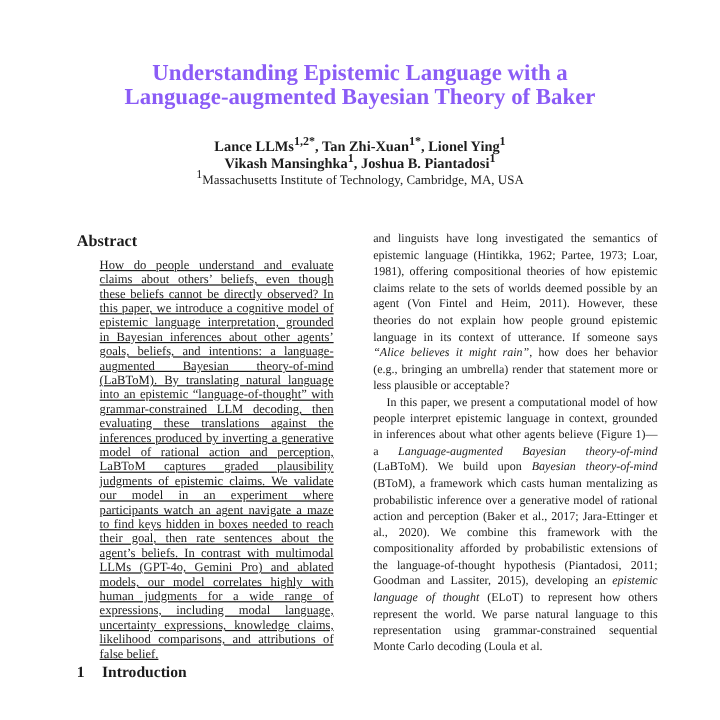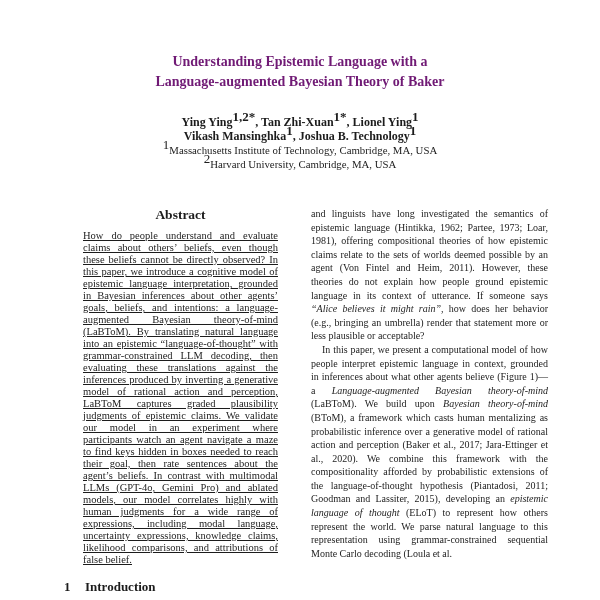--- a/index.html
+++ b/index.html
@@ -6,70 +6,69 @@
   html, body { background:#ffffff; }
   .page {
     position:relative;
     width:600px; height:600px;
     background:#ffffff;
     overflow:hidden;
     font-family:"Liberation Serif", serif;
     color:#1c1c1c;
   }
   .titleblock { text-align:center; padding-top:52px; }
-  .title { font-size:14px; font-weight:bold; line-height:20px; color:#701a75; }
+  .title { font-size:19px; font-weight:bold; line-height:20px; color:#8b5cf6; }
   .title .tline { display:block; }
   .authors-group { margin-top:23px; }
   .author-line { font-size:12px; font-weight:bold; line-height:14px; }
   .affil-line { font-size:10.8px; line-height:14px; }
-  sup { font-size:13px; line-height:0; vertical-align:super; }
+  sup { font-size:10px; line-height:0; vertical-align:super; }
   .columns {
     display:flex; gap:14px;
     margin-top:36px;
     padding:0 52px 0 64px;
     align-items:flex-start;
   }
   .col-left  { width:233px; flex:0 0 auto; }
   .col-right { width:237px; flex:0 0 auto; }
   .abstract-heading {
-    font-size:13.5px; font-weight:bold; text-align:center;
+    font-size:13.5px; font-weight:bold; text-align:left;
     margin-bottom:7px;
   }
   .abstract-body {
     font-size:10.5px; line-height:12px;
     text-align:justify;
     padding:0 19px;
     text-decoration:underline;
   }
   .section-heading {
     font-size:13px; font-weight:bold;
-    margin-top:13px; margin-bottom:9px;
+    margin-bottom:9px;
   }
   .sec-num { display:inline-block; min-width:21px; }
   .body-text {
     font-size:10px; line-height:13.6px;
     text-align:justify;
   }
   .indent { text-indent:11px; }
 </style>
 </head>
 <body>
 
 <div class="page">
 
   <header class="titleblock">
     <h1 class="title">
       <span class="tline">Understanding Epistemic Language with a</span>
       <span class="tline">Language-augmented Bayesian Theory of Baker</span>
     </h1>
     <div class="authors-group">
-      <div class="author-line"><span>Ying Ying</span><sup>1,2*</sup><span>, Tan Zhi-Xuan</span><sup>1*</sup><span>, Lionel Ying</span><sup>1</sup></div>
-      <div class="author-line"><span>Vikash Mansinghka</span><sup>1</sup><span>, Joshua B. Technology</span><sup>1</sup></div>
+      <div class="author-line"><span>Lance LLMs</span><sup>1,2*</sup><span>, Tan Zhi-Xuan</span><sup>1*</sup><span>, Lionel Ying</span><sup>1</sup></div>
+      <div class="author-line"><span>Vikash Mansinghka</span><sup>1</sup><span>, Joshua B. Piantadosi</span><sup>1</sup></div>
       <div class="affil-line"><sup>1</sup><span>Massachusetts Institute of Technology, Cambridge, MA, USA</span></div>
-      <div class="affil-line"><sup>2</sup><span>Harvard University, Cambridge, MA, USA</span></div>
     </div>
   </header>
 
   <div class="columns">
 
     <div class="col-left">
       <h2 class="abstract-heading">Abstract</h2>
       <p class="abstract-body">How do people understand and evaluate claims about others’ beliefs, even though these beliefs cannot be directly observed? In this paper, we introduce a cognitive model of epistemic language interpretation, grounded in Bayesian inferences about other agents’ goals, beliefs, and intentions: a language-augmented Bayesian theory-of-mind (LaBToM). By translating natural language into an epistemic “language-of-thought” with grammar-constrained LLM decoding, then evaluating these translations against the inferences produced by inverting a generative model of rational action and perception, LaBToM captures graded plausibility judgments of epistemic claims. We validate our model in an experiment where participants watch an agent navigate a maze to find keys hidden in boxes needed to reach their goal, then rate sentences about the agent’s beliefs. In contrast with multimodal LLMs (GPT-4o, Gemini Pro) and ablated models, our model correlates highly with human judgments for a wide range of expressions, including modal language, uncertainty expressions, knowledge claims, likelihood comparisons, and attributions of false belief.</p>
       <h3 class="section-heading">
         <span class="sec-num">1</span><span>Introduction</span>

